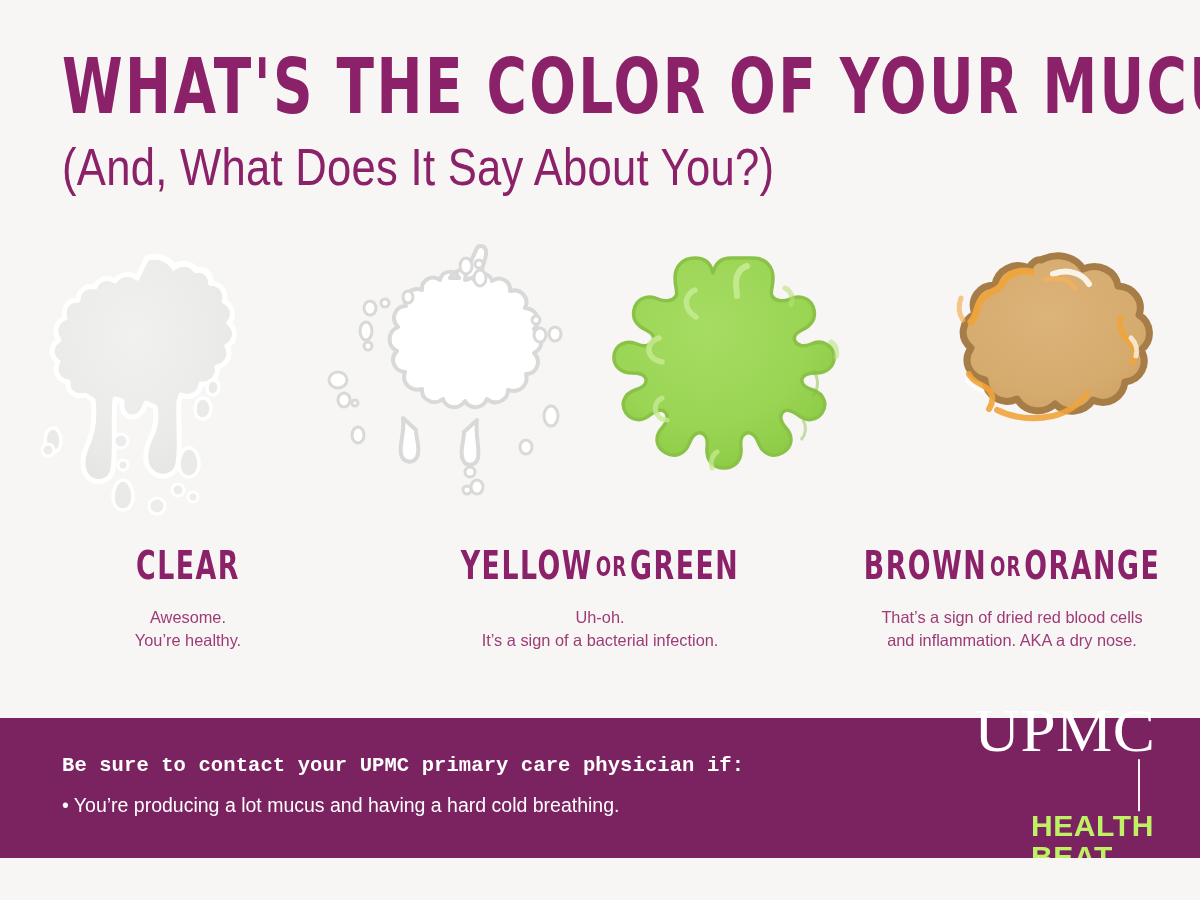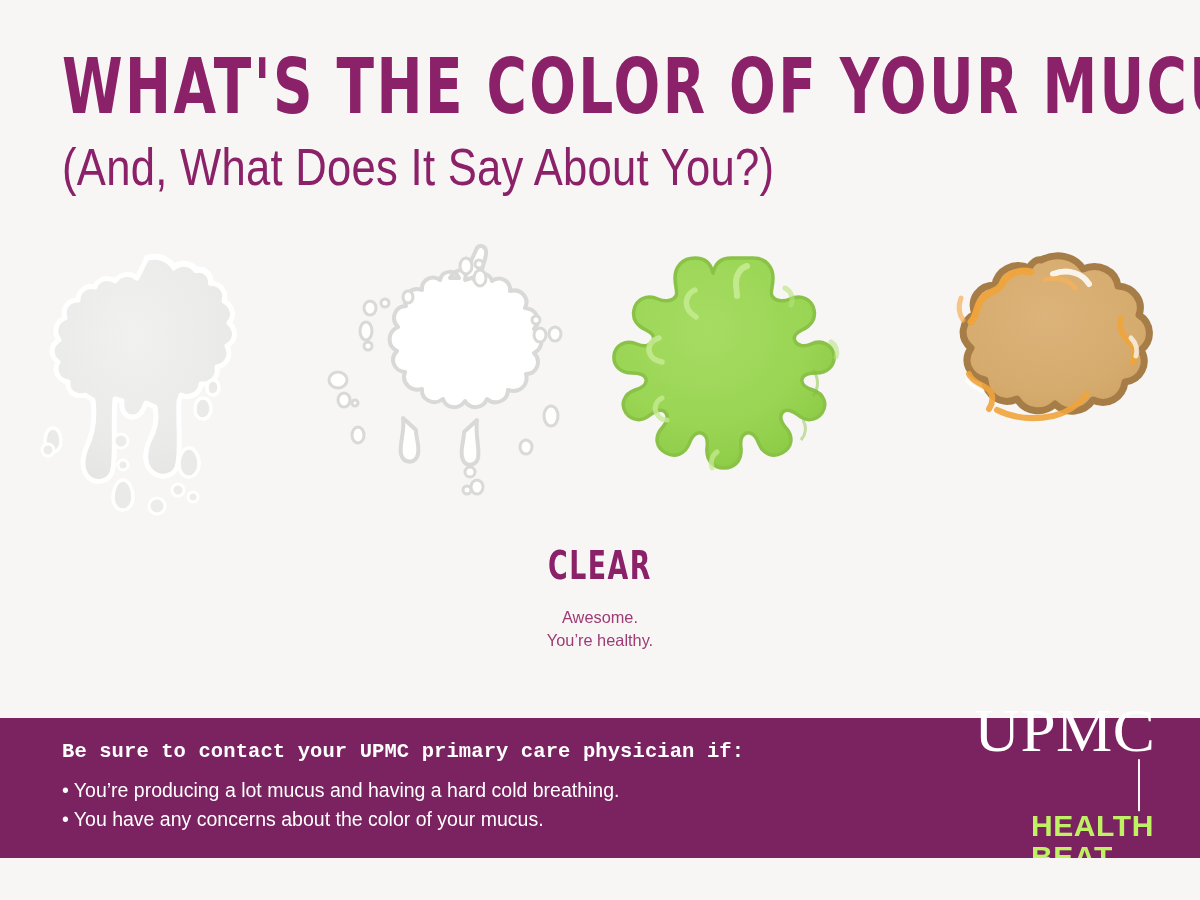--- a/index.html
+++ b/index.html
@@ -409,31 +409,42 @@
 
     <div class="label-cell">
       <div class="label-title">
         <span>CLEAR</span>
       </div>
       <div class="label-desc">Awesome.
 You’re healthy.</div>
     </div>
 
 
-
+    <div class="label-cell">
+      <div class="label-title">
+        <span>YELLOW</span><span class="conj">OR</span><span>GREEN</span>
+      </div>
+      <div class="label-desc">Uh-oh.
+It’s a sign of a bacterial infection.</div>
+    </div>
+
+    <div class="label-cell">
+      <div class="label-title">
+        <span>BROWN</span><span class="conj">OR</span><span>ORANGE</span>
+      </div>
+      <div class="label-desc">That’s a sign of dried red blood cells
+and inflammation. AKA a dry nose.</div>
+    </div>
   </div>
 
   <div class="footer">
     <div class="footer-text">
       <div class="footer-heading">Be sure to contact your UPMC primary care physician if:</div>
       <div class="footer-bullet">
         <span class="dot">•</span><span>You’re producing a lot mucus and having a hard cold breathing.</span>
-      </div>
-      <div class="footer-bullet">
-        <span class="dot">•</span><span>You have any concerns about the color of your mucus.</span>
       </div>
     </div>
 
     <div class="logo">
       <div class="logo-upmc">UPMC</div>
       <div class="logo-divider"></div>
       <div class="logo-health-beat">
         <div>HEALTH</div>
         <div>BEAT</div>
       </div>

